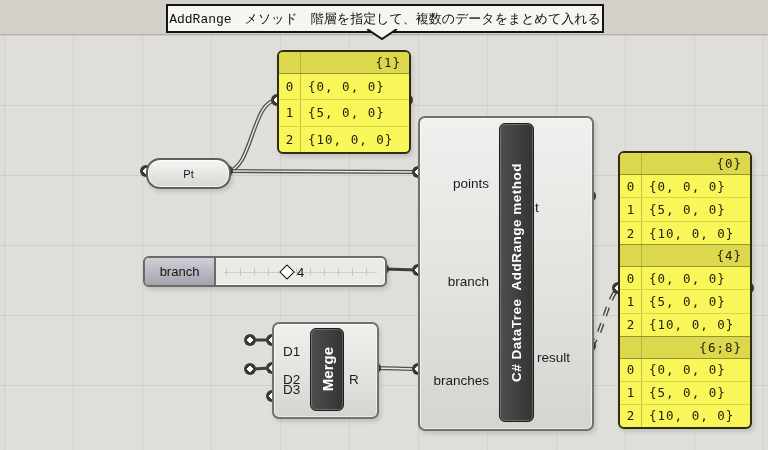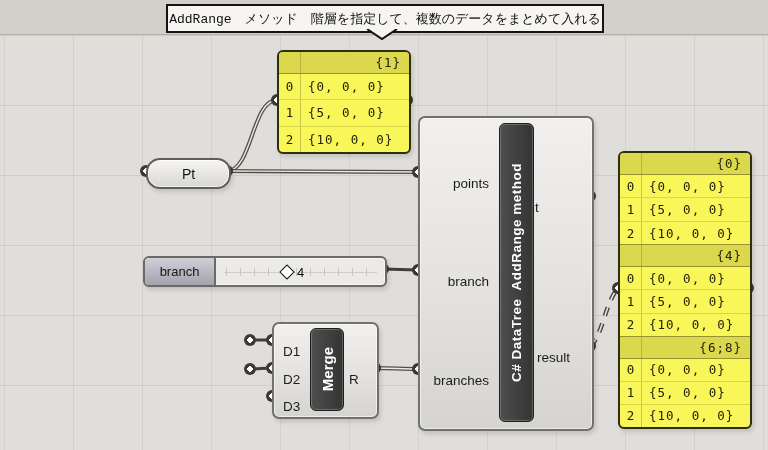--- a/index.html
+++ b/index.html
@@ -32,21 +32,21 @@
     background:linear-gradient(90deg,#4e4e4e,#343434);
     box-shadow:inset 0 0 0 1px rgba(255,255,255,0.22);
     display:flex;align-items:center;justify-content:center;}
   .vtext{writing-mode:vertical-rl;transform:rotate(180deg);color:#fff;font-weight:bold;white-space:pre;}
   .portlabel{position:absolute;transform:translateY(-50%);font-size:13.5px;color:#1c1c1c;white-space:nowrap;margin-top:9px;}
 
   
   .capsule{position:absolute;z-index:3;border:2px solid #5f5e5a;border-radius:14px;
     background:linear-gradient(#f6f5f3,#d8d7d4);
     box-shadow:inset 0 0 0 1px rgba(255,255,255,0.7), 2px 3px 4px rgba(0,0,0,0.13);
-    display:flex;align-items:center;justify-content:center;font-size:14px;color:#161616;}
+    display:flex;align-items:center;justify-content:center;font-size:11px;color:#161616;}
 
   
   .panel{position:absolute;z-index:3;border:2px solid #2e2d0c;border-radius:6px;background:#f9f65a;
     overflow:hidden;display:flex;flex-direction:column;
     font-family:"DejaVu Sans Mono",monospace;font-size:12.5px;color:#22220c;
     box-shadow:2px 3px 4px rgba(0,0,0,0.13);}
   .psection{display:flex;flex-direction:column;flex:1;}
   .phead{background:#dbd84d;border-bottom:1px solid #96932f;display:flex;}
   .phead .idx{border-right:1px solid #b8b53f;}
   .phead .hval{flex:1;text-align:right;padding:3px 8px 3px 0;letter-spacing:1px;}
@@ -169,21 +169,21 @@
       <div class="grip" style="left:42%"></div>
       <span class="sval" style="left:calc(42% + 10px)">4</span>
     </div>
   </div>
 
 
 
   <div class="comp" style="left:272px;top:322px;width:103px;height:93px">
     <span class="portlabel" style="left:9px;top:18px">D1</span>
     <span class="portlabel" style="left:9px;top:46px">D2</span>
-    <span class="portlabel" style="left:9px;top:73px">D3</span>
+    <span class="portlabel" style="left:9px;top:56px">D3</span>
     <span class="portlabel" style="left:75px;top:46px">R</span>
     <div class="darkbar" style="left:36px;top:4px;width:32px;height:81px">
       <span class="vtext" style="font-size:15px">Merge</span>
     </div>
   </div>
 
   <div class="comp" style="left:418px;top:116px;width:172px;height:311px">
     <span class="portlabel" style="right:103px;top:56px">points</span>
     <span class="portlabel" style="right:103px;top:154px">branch</span>
     <span class="portlabel" style="right:103px;top:253px">branches</span>

